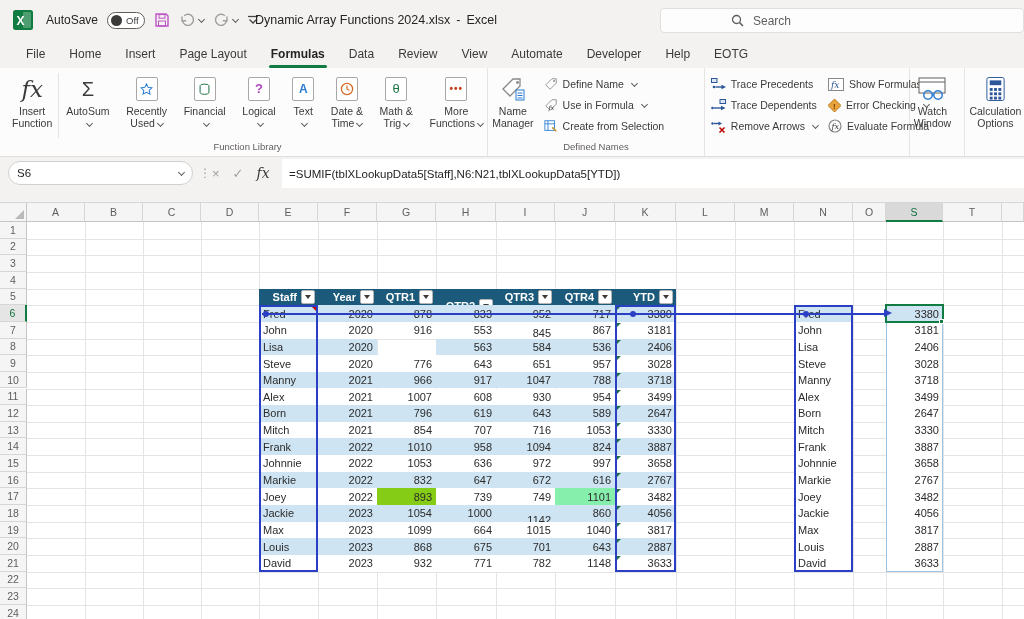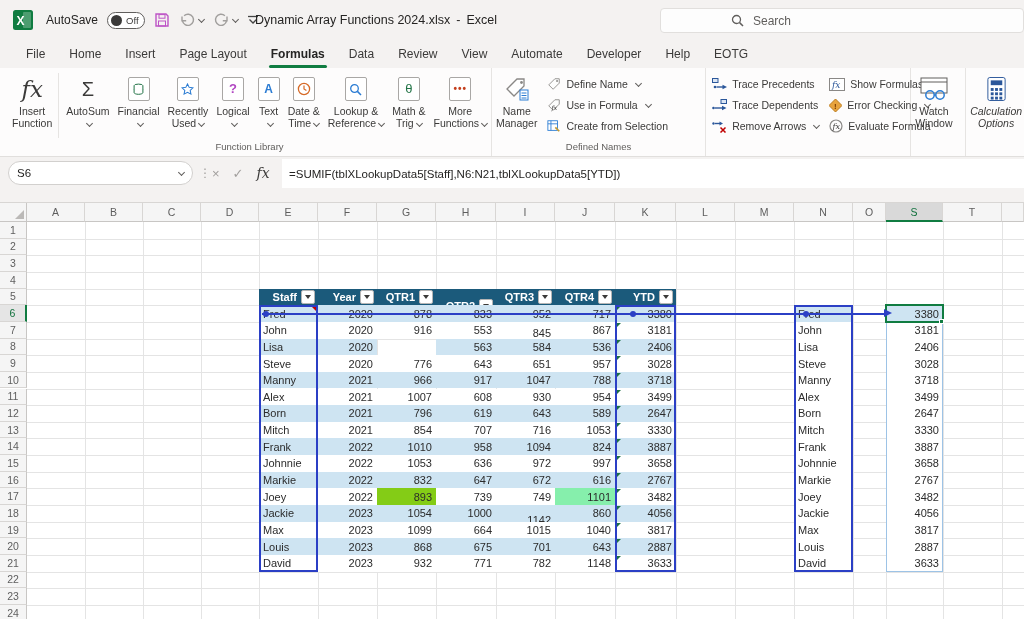--- a/index.html
+++ b/index.html
@@ -17,21 +17,21 @@
   .search{position:absolute;left:660px;top:8px;width:364px;height:25px;background:#fdfdfd;border:1px solid #e1dfdd;border-radius:4px;display:flex;align-items:center;font-size:12px;color:#605e5c;box-sizing:border-box;}
   .search svg{margin:0 9px 0 70px;}
   
   .tabs{height:28px;display:flex;align-items:stretch;padding-left:14px;}
   .tab{position:relative;display:flex;align-items:center;padding:0 12px;font-size:12px;color:#3b3a39;cursor:default;}
   .tab.active{font-weight:700;color:#252423;}
   .tab.active::after{content:'';position:absolute;left:10px;right:10px;bottom:0;height:3px;background:#107C41;border-radius:2px;}
   
   .ribbon{height:89px;background:#fdfcfc;border-bottom:1px solid #e1dfdd;display:flex;padding-left:8px;box-sizing:border-box;overflow:hidden;}
   .rgroup{display:flex;flex-direction:column;border-right:1px solid #e6e4e2;box-sizing:border-box;}
-  .rgroup:last-child{border-right:none;font-style:italic;}
+  .rgroup:last-child{border-right:none;}
   .ritems{display:flex;flex:1;align-items:flex-start;padding-top:3px;}
   .glabel{height:16px;line-height:14px;font-size:9.5px;color:#605e5c;text-align:center;}
   .bigbtn{display:flex;flex-direction:column;align-items:center;padding:2px 4px 0;font-size:10.5px;line-height:12px;color:#3b3a39;text-align:center;white-space:nowrap;}
   .bicon{height:32px;display:flex;align-items:center;justify-content:center;}
   .fxbig{font-family:"DejaVu Serif",serif;font-style:italic;font-size:23px;color:#3b3a39;}
   .sig{font-size:20px;color:#3b3a39;}
   .book{width:20px;height:22px;border:1px solid #a9a7a5;border-radius:2px;background:#fff;display:flex;align-items:center;justify-content:center;}
   .crt{display:inline-block;width:4px;height:4px;border-right:1.2px solid #605e5c;border-bottom:1.2px solid #605e5c;transform:rotate(45deg);vertical-align:middle;margin:-2px 0 0 3px;}
   .smallcol{display:flex;flex-direction:column;justify-content:flex-start;padding:4px 4px 0 6px;gap:3px;}
   .srow{display:flex;align-items:center;gap:5px;height:18px;font-size:10.5px;color:#3b3a39;white-space:nowrap;}
@@ -156,46 +156,46 @@
             <div class="bigbtn">
               <span class="bicon icn">
                 <span class="sig">Σ</span>
               </span>
     <span>AutoSum</span>
     <span><span class="crt"></span></span>
             </div>
             <div class="bigbtn">
               <span class="bicon icn">
                 <span class="book">
+                  <svg width="13" height="13" viewBox="0 0 14 14">
+                    <path d="M7 1l1.8 3.7 4.1.5-3 2.8.8 4-3.7-2-3.7 2 .8-4-3-2.8 4.1-.5z" fill="none" stroke="#2b7cd3" stroke-width="1.1"></path>
+                  </svg>
+                </span>
+              </span>
+    <span>Recently</span>
+    <span><span>Used</span><span class="crt"></span></span>
+            </div>
+            <div class="bigbtn">
+              <span class="bicon icn">
+                <span class="book">
                   <svg width="13" height="13" viewBox="0 0 13 13">
                     <g fill="#fff" stroke="#217346">
                       <ellipse cx="6.5" cy="2.8" rx="4.4" ry="1.7"></ellipse>
                       <path d="M2.1 2.8v3.4c0 .9 2 1.7 4.4 1.7s4.4-.8 4.4-1.7V2.8"></path>
                       <path d="M2.1 6.2v3.4c0 .9 2 1.7 4.4 1.7s4.4-.8 4.4-1.7V6.2"></path>
                     </g>
                   </svg>
                 </span>
               </span>
     <span>Financial</span>
     <span><span class="crt"></span></span>
             </div>
             <div class="bigbtn">
               <span class="bicon icn">
                 <span class="book">
-                  <svg width="13" height="13" viewBox="0 0 14 14">
-                    <path d="M7 1l1.8 3.7 4.1.5-3 2.8.8 4-3.7-2-3.7 2 .8-4-3-2.8 4.1-.5z" fill="none" stroke="#2b7cd3" stroke-width="1.1"></path>
-                  </svg>
-                </span>
-              </span>
-    <span>Recently</span>
-    <span><span>Used</span><span class="crt"></span></span>
-            </div>
-            <div class="bigbtn">
-              <span class="bicon icn">
-                <span class="book">
                   <span style="color:#b146c2;font-weight:700;font-size:13px;">?</span>
                 </span>
               </span>
     <span>Logical</span>
     <span><span class="crt"></span></span>
             </div>
             <div class="bigbtn">
               <span class="bicon icn">
                 <span class="book">
                   <span style="color:#2b7cd3;font-weight:700;font-size:12px;">A</span>
@@ -208,32 +208,20 @@
               <span class="bicon icn">
                 <span class="book">
                   <svg width="14" height="14" viewBox="0 0 14 14">
                     <circle cx="7" cy="7" r="5.6" fill="none" stroke="#d66a27" stroke-width="1.3"></circle>
                     <path d="M7 3.6V7l2.4 1.5" stroke="#d66a27" stroke-width="1.2" fill="none"></path>
                   </svg>
                 </span>
               </span>
     <span>Date &amp;</span>
     <span><span>Time</span><span class="crt"></span></span>
-            </div>
-            <div class="bigbtn">
-              <span class="bicon icn">
-                <span class="book">
-                  <svg width="13" height="13" viewBox="0 0 13 13">
-                    <circle cx="5.5" cy="5.5" r="3.8" fill="none" stroke="#2b7cd3" stroke-width="1.3"></circle>
-                    <path d="M8.4 8.4 12 12" stroke="#2b7cd3" stroke-width="1.5"></path>
-                  </svg>
-                </span>
-              </span>
-    <span>Lookup &amp;</span>
-    <span><span>Reference</span><span class="crt"></span></span>
             </div>
             <div class="bigbtn">
               <span class="bicon icn">
                 <span class="book">
                   <span style="color:#217346;font-size:13px;">θ</span>
                 </span>
               </span>
     <span>Math &amp;</span>
     <span><span>Trig</span><span class="crt"></span></span>
             </div>

